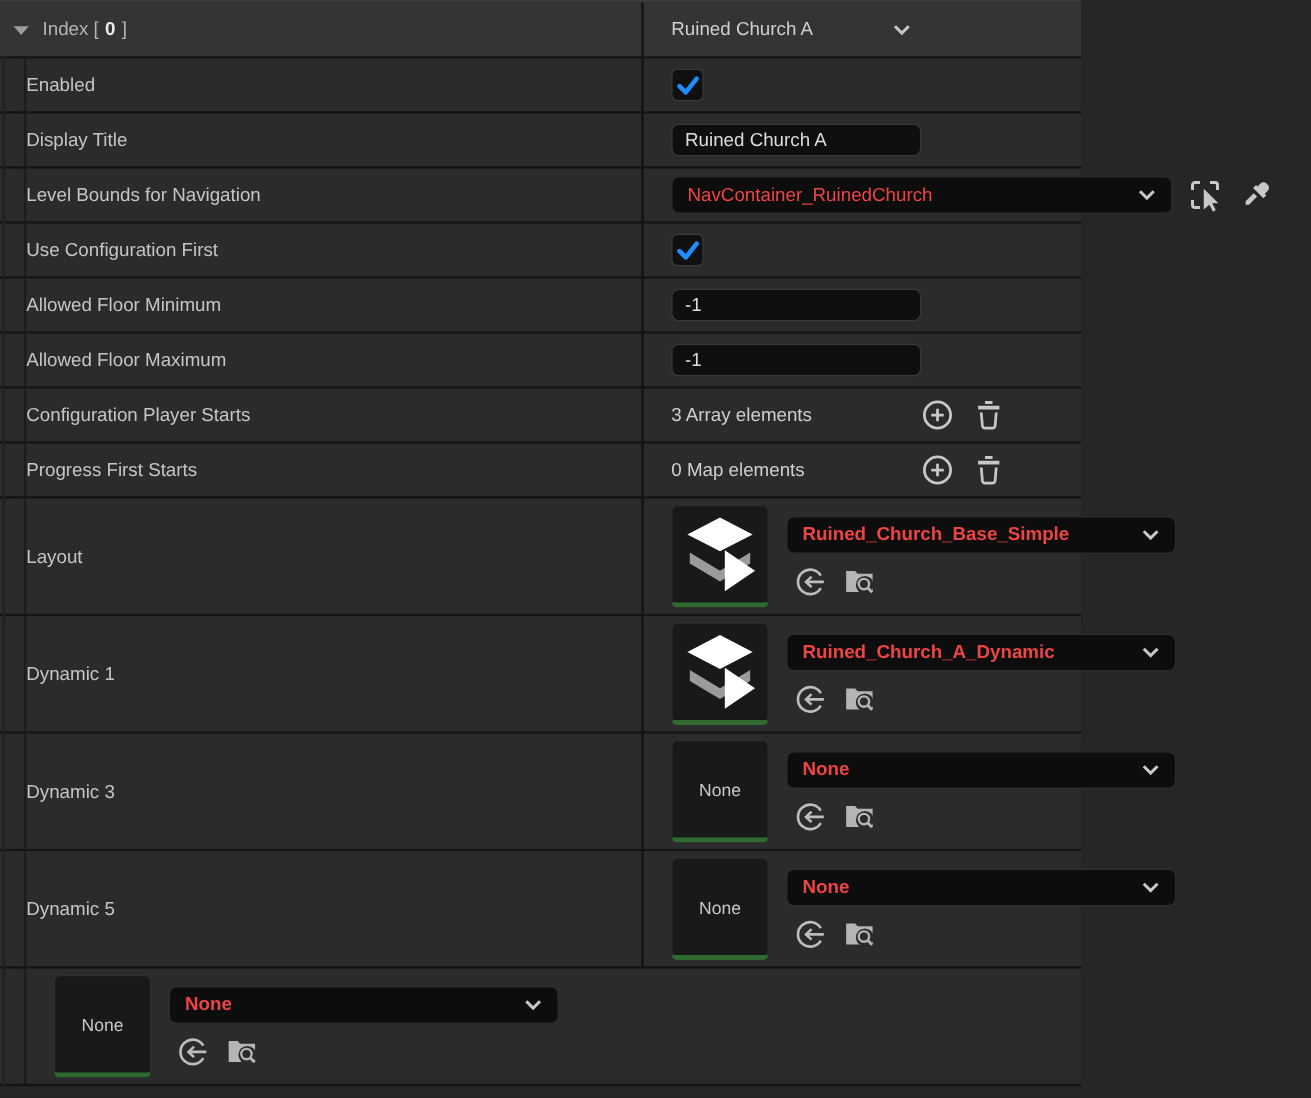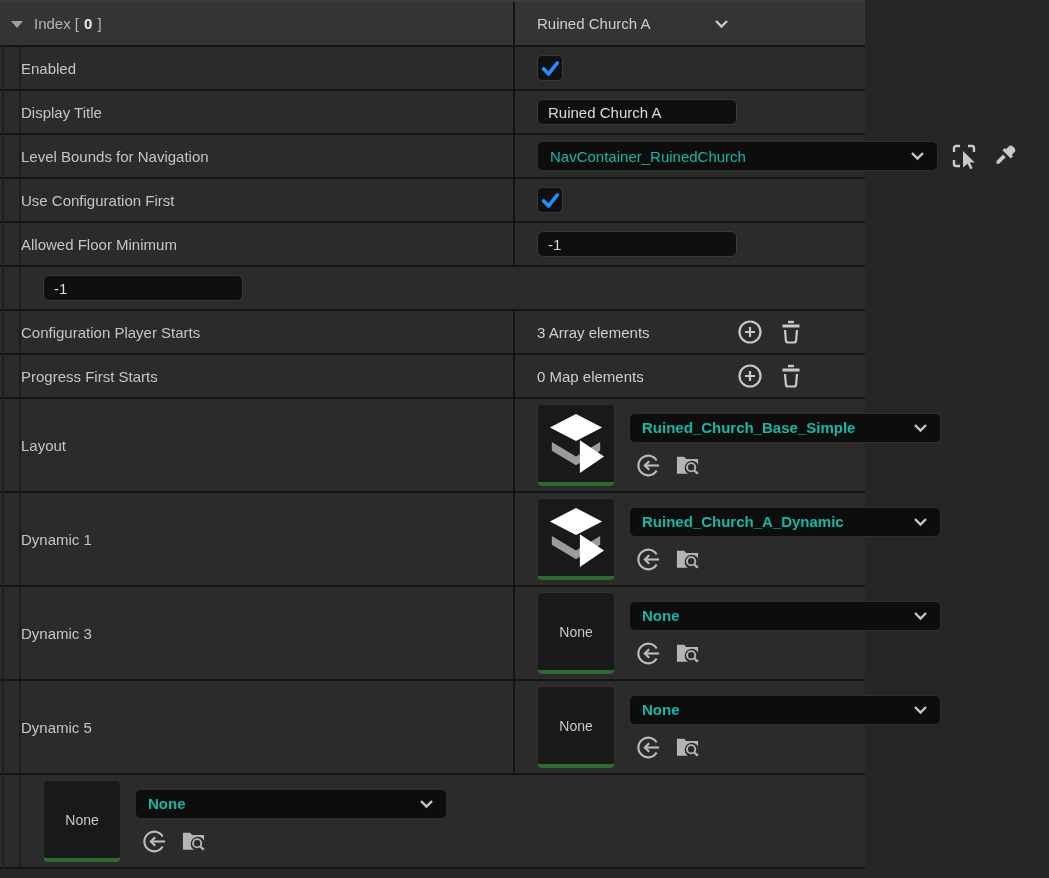--- a/index.html
+++ b/index.html
@@ -57,21 +57,21 @@
   }
   .text-input {
     width:200px; height:26px; background:#0f0f0f;
     border:1px solid #3a3a3a; border-radius:6px;
     color:#dcdcdc; font-size:15px; padding:0 10px;
     font-family:"Liberation Sans", sans-serif; outline:none;
   }
   .combo {
     height:30px; background:#0d0d0d; border:1px solid #2e2e2e; border-radius:6px;
     display:flex; align-items:center; justify-content:space-between;
-    padding:0 12px; color:#14b8a6; font-size:15px; cursor:pointer;
+    padding:0 12px; color:#ef4444; font-size:15px; cursor:pointer;
   }
   .combo.wide { width:401px; }
   .combo.asset-combo { width:312px;font-weight:bold; }
   .icon-btn { display:flex; align-items:center; justify-content:center; cursor:pointer; }
   .elements-text { color:#cfcfcf; font-size:15px; width:200px; }
   .icon-gap { width:16px; }
 
   
   .thumb {
     width:78px; height:82px; background:#191919;
@@ -173,20 +173,21 @@
   <div class="row simple">
     <div class="rail"></div>
     <div class="label-cell">Allowed Floor Minimum</div>
     <div class="value-cell">
       <input class="text-input" value="-1" style="">
     </div>
   </div>
 
   <div class="row simple">
     <div class="rail"></div>
+    <div class="label-cell">Allowed Floor Maximum</div>
     <div class="value-cell">
       <input class="text-input" value="-1" style="">
     </div>
   </div>
 
   <div class="row simple">
     <div class="rail"></div>
     <div class="label-cell">Configuration Player Starts</div>
     <div class="value-cell">
       <span class="elements-text">3 Array elements</span>

